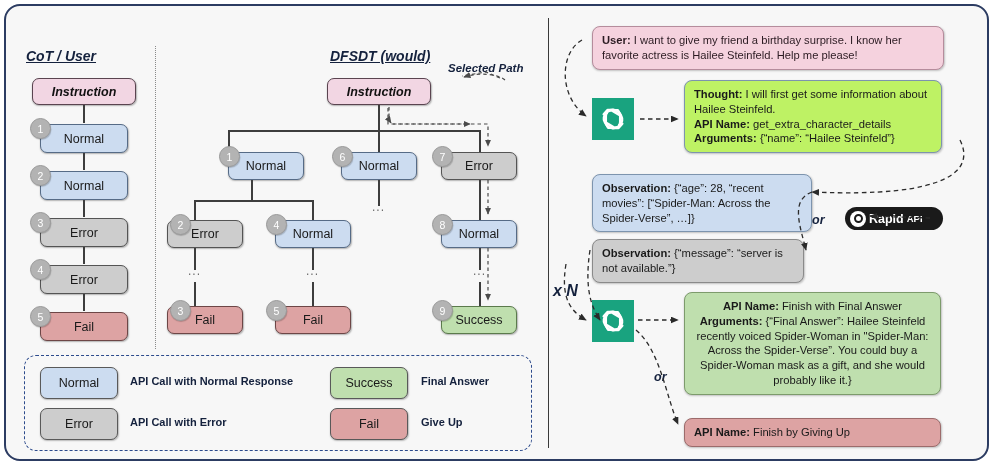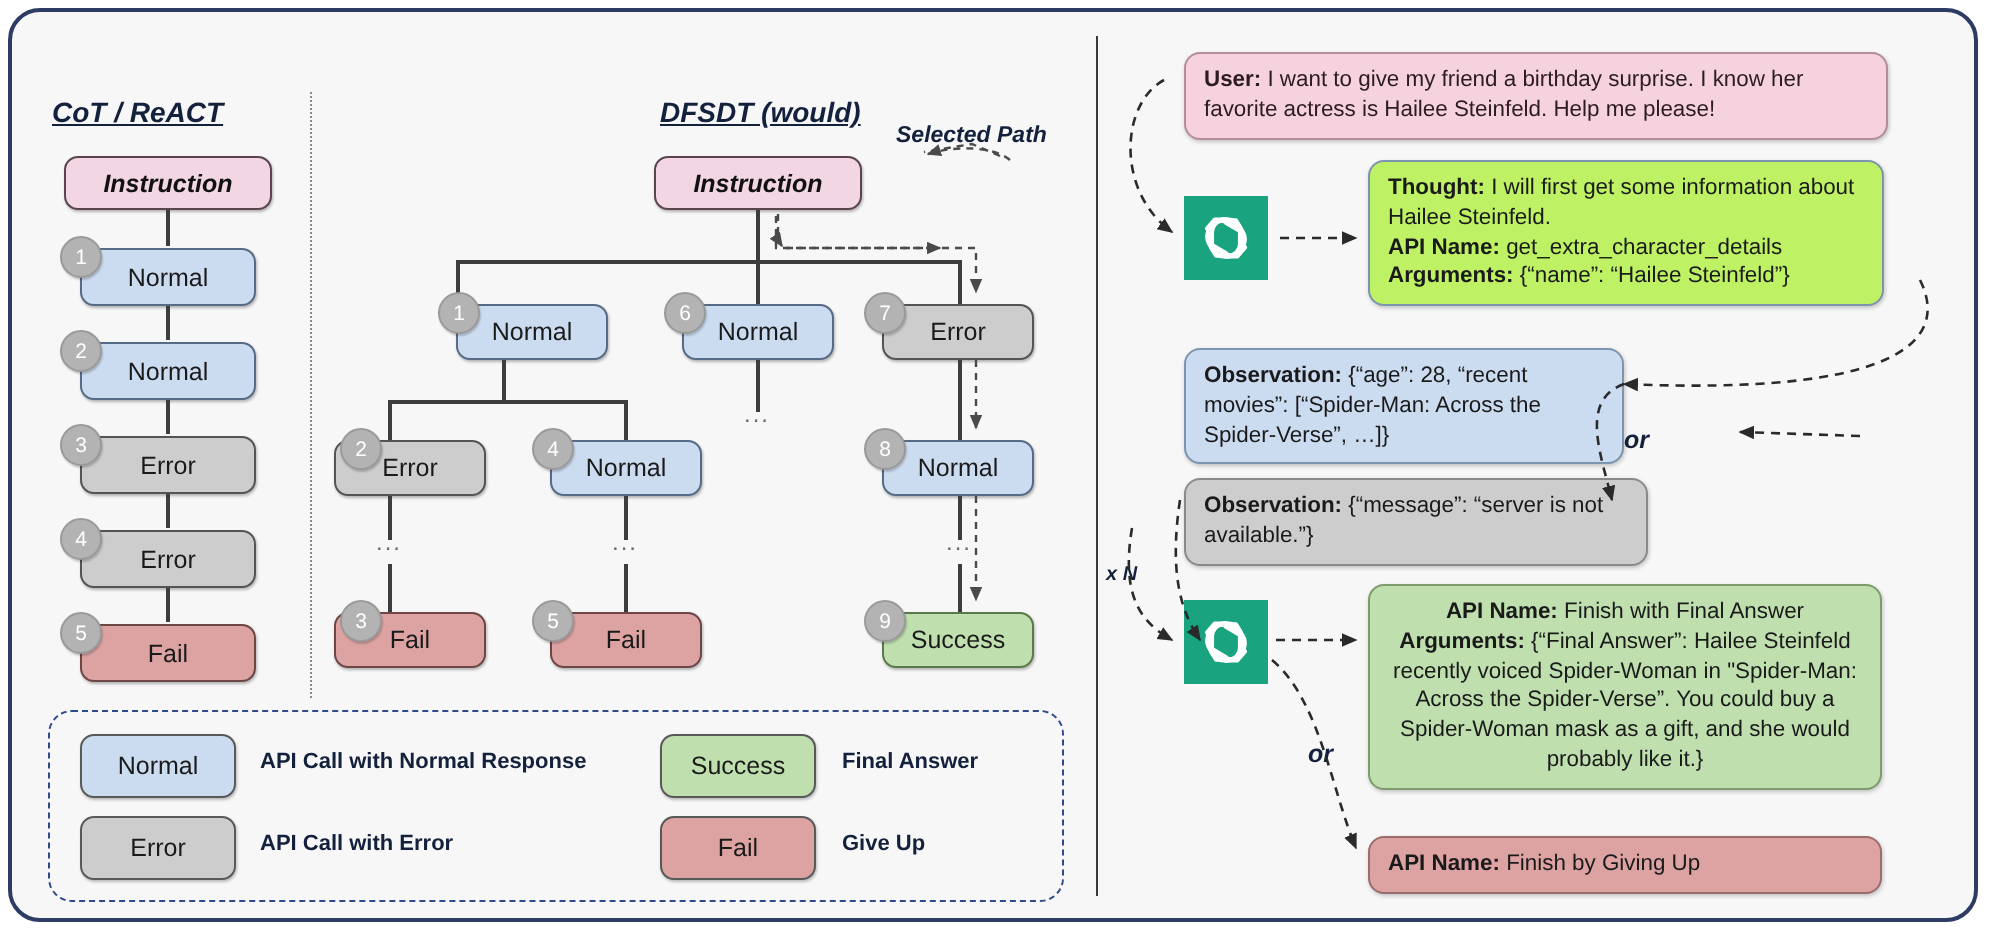--- a/index.html
+++ b/index.html
@@ -57,31 +57,31 @@
   .b-thought{background:#bef264;border-color:#7d94ae;}
   .b-obs-n{background:#ccdcf0;border-color:#7d94ae;}
   .b-obs-e{background:#cdcdcd;border-color:#8a8a8a;}
   .b-green{background:#bfdfae;border-color:#7d9b6c;}
   .b-red{background:#dda3a3;border-color:#9c6b6b;}
   .bub b{font-weight:bold;margin-top:14px;}
 
   .gpt{position:absolute;width:42px;height:42px;background:#19a37f;
        display:flex;align-items:center;justify-content:center;}
   .orlbl{position:absolute;font-size:12.5px;font-style:italic;font-weight:bold;color:#14213d;}
-  .xn{position:absolute;font-size:10px;font-style:italic;font-weight:bold;color:#14213d;}
+  .xn{position:absolute;font-size:16px;font-style:italic;font-weight:bold;color:#14213d;}
 </style>
 </head>
 <body>
 
 <div id="root">
   <div class="frame"></div>
   <div class="vdiv"></div>
   <div class="vdot"></div>
 
-  <div class="colhead" style="left:26px;top:48px;">CoT / ReACT</div>
+  <div class="colhead" style="left:26px;top:48px;">CoT / User</div>
   <div class="colhead" style="left:330px;top:48px;">DFSDT (would)</div>
   <div class="selpath">Selected Path</div>
 
   <div class="node n-instr" style="left:32px;top:78px;width:104px;height:27px;">Instruction</div>
 
   <div class="ln lnv" style="left:83px;top:105px;height:18px;"></div>
   <div class="node n-normal" style="left:40px;top:124px;width:88px;height:29px;">Normal</div>
   <div class="badge" style="left:30px;top:118px;">1</div>
 
   <div class="ln lnv" style="left:83px;top:153px;height:17px;"></div>
@@ -182,26 +182,33 @@
   <div class="bub b-thought" style="left:684px;top:80px;width:258px;">
     <b>Thought:</b><span> I will first get some information about Hailee Steinfeld.</span><br>
     <b>API Name:</b><span> get_extra_character_details</span><br>
     <b>Arguments:</b><span> {“name”: “Hailee Steinfeld”}</span>
   </div>
 
   <div class="bub b-obs-n" style="left:592px;top:174px;width:220px;">
     <b>Observation:</b><span> {“age”: 28, “recent movies”: [“Spider-Man: Across the Spider-Verse”, …]}</span>
   </div>
 
-  <div class="bub b-obs-e" style="left:592px;top:239px;width:232px;">
+  <div class="bub b-obs-e" style="left:592px;top:239px;width:212px;">
     <b>Observation:</b><span> {“message”: “server is not available.”}</span>
   </div>
 
   <div class="orlbl" style="left:812px;top:213px;">or</div>
 
+  <div style="position:absolute;left:845px;top:207px;width:98px;height:23px;background:#1a1a1a;border-radius:12px;display:flex;align-items:center;gap:3px;padding-left:5px;box-sizing:border-box;">
+    <span style="width:16px;height:16px;border-radius:50%;background:#ffffff;display:flex;align-items:center;justify-content:center;">
+      <span style="width:5px;height:5px;border-radius:50%;border:2.5px solid #1a1a1a;"></span>
+    </span>
+    <span style="color:#ffffff;font-size:12.5px;font-weight:bold;">Rapid</span>
+    <span style="color:#ffffff;font-size:9.5px;font-weight:bold;">API</span>
+  </div>
 
   <div class="xn" style="left:553px;top:282px;">x N</div>
 
   <div class="gpt" style="left:592px;top:300px;">
     <svg width="32" height="32" viewBox="0 0 40 40">
       <g fill="none" stroke="#ffffff" stroke-width="3.1" stroke-linejoin="round" stroke-linecap="round">
         <path d="M20 8.5 C14.5 8.5 11 12 11 16.2 L11 24.5 L20 29.8"></path>
         <path d="M12.2 12.4 C8.2 15.2 7.6 20 9.7 23.6 L13.9 30.8 L24.3 30.9"></path>
         <path d="M10.5 22.6 C10.5 27.6 14.4 31.3 18.6 31.3 L26.9 31.3 L31.6 25.9"></path>
         <path d="M20 31.5 C25.5 31.5 29 28 29 23.8 L29 15.5 L20 10.2"></path>

